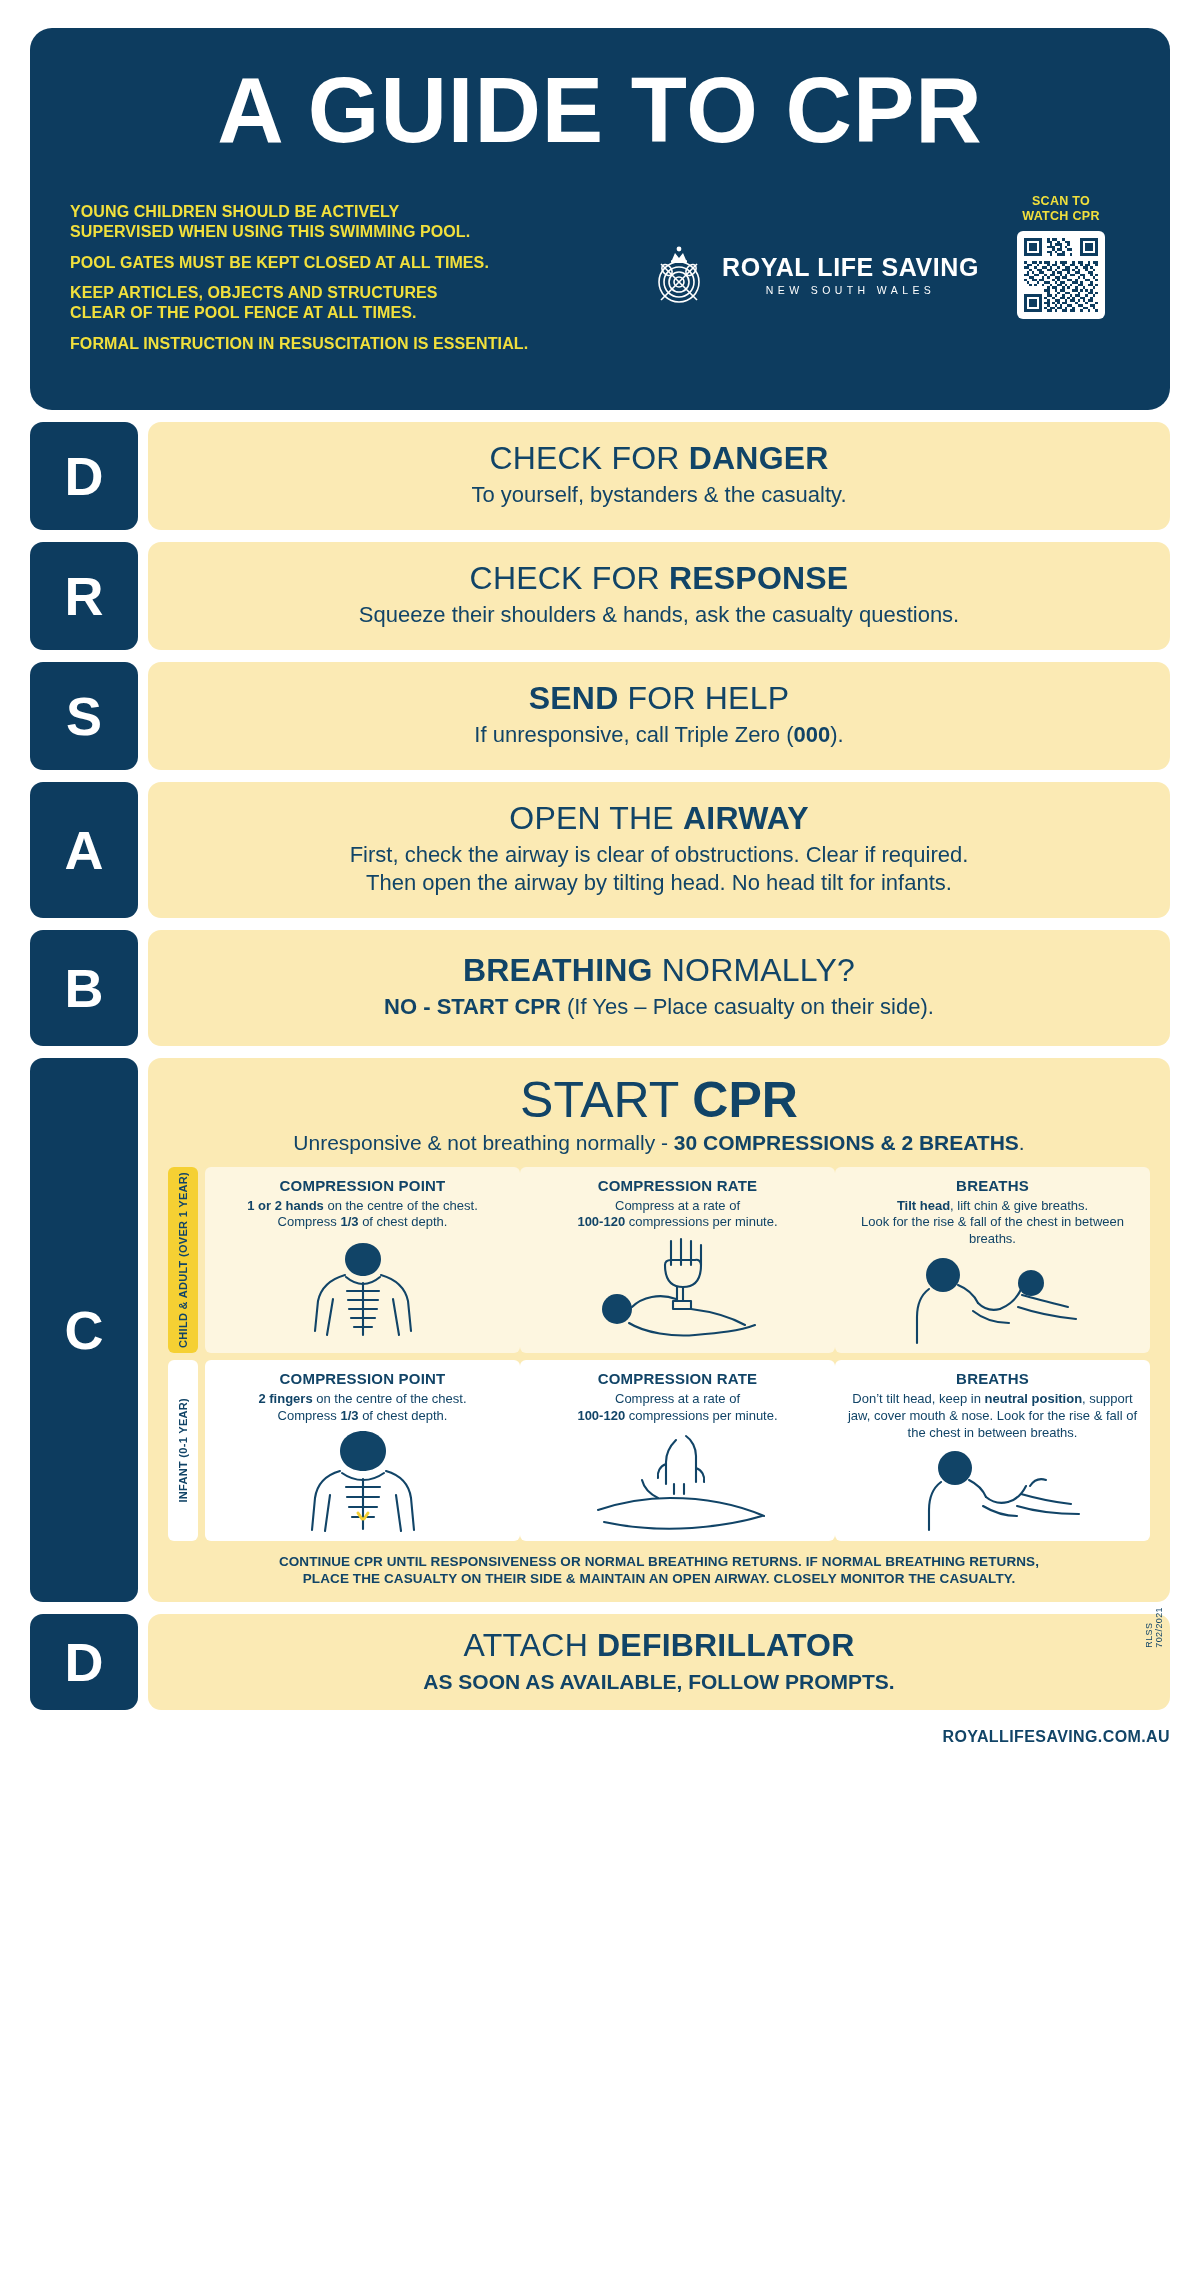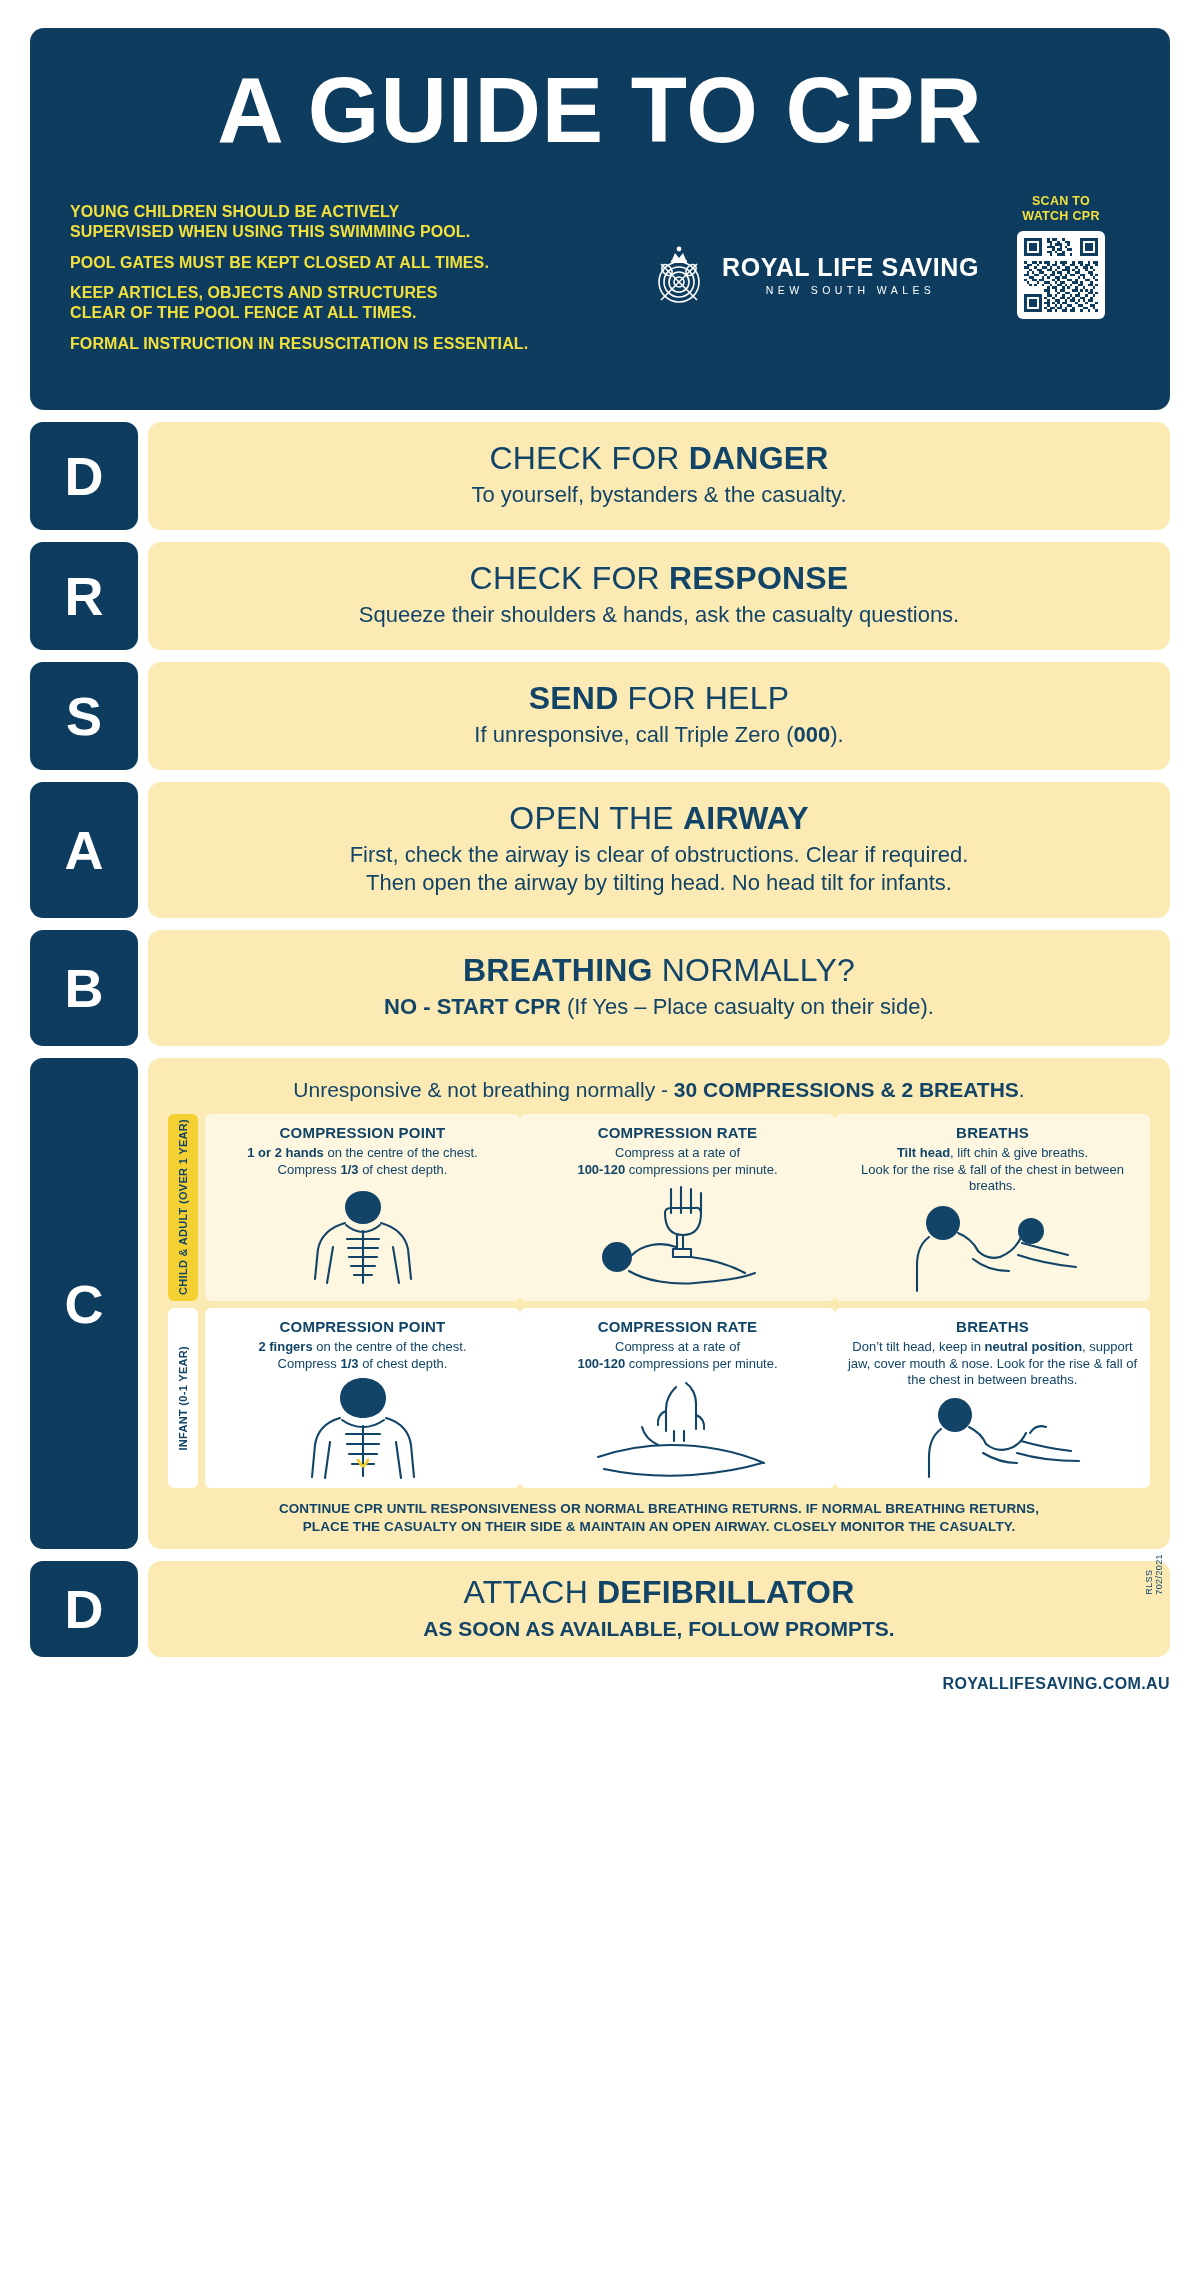--- a/index.html
+++ b/index.html
@@ -14,21 +14,21 @@
     width: 1200px;
     height: 2280px;
     background: #ffffff;
     position: relative;
     padding: 28px 30px 0 30px;
   }
 
   
   .header {
     background: #0d3c5f;
-    border-radius: 14px;
+    border-radius: 22px;
     padding: 26px 40px 26px 40px;
     position: relative;
     height: 382px;
   }
   .header-title {
     color: #ffffff;
     font-size: 92px;
     font-weight: bold;
     letter-spacing: 1px;
     line-height: 1.0;
@@ -554,20 +554,21 @@
     <div class="step-letter">B</div>
     <div class="step-panel">
       <div class="step-head"><b>BREATHING</b><span> NORMALLY?</span></div>
       <div class="step-sub"><b>NO - START CPR</b><span>  (If Yes – Place casualty on their side).</span></div>
     </div>
   </div>
 
   <div class="step-row c-row">
     <div class="step-letter c-letter">C</div>
     <div class="c-panel">
+      <div class="c-head"><span>START </span><b>CPR</b></div>
       <div class="c-sub"><span>Unresponsive &amp; not breathing normally - </span><b>30 COMPRESSIONS &amp; 2 BREATHS</b><span>.</span></div>
 
       <div class="cpr-grid">
 
         <div class="cpr-band">
           <div class="band-tab adult">
             <span>CHILD &amp; ADULT (OVER 1 YEAR)</span>
           </div>
           <div class="cpr-cells">
 

